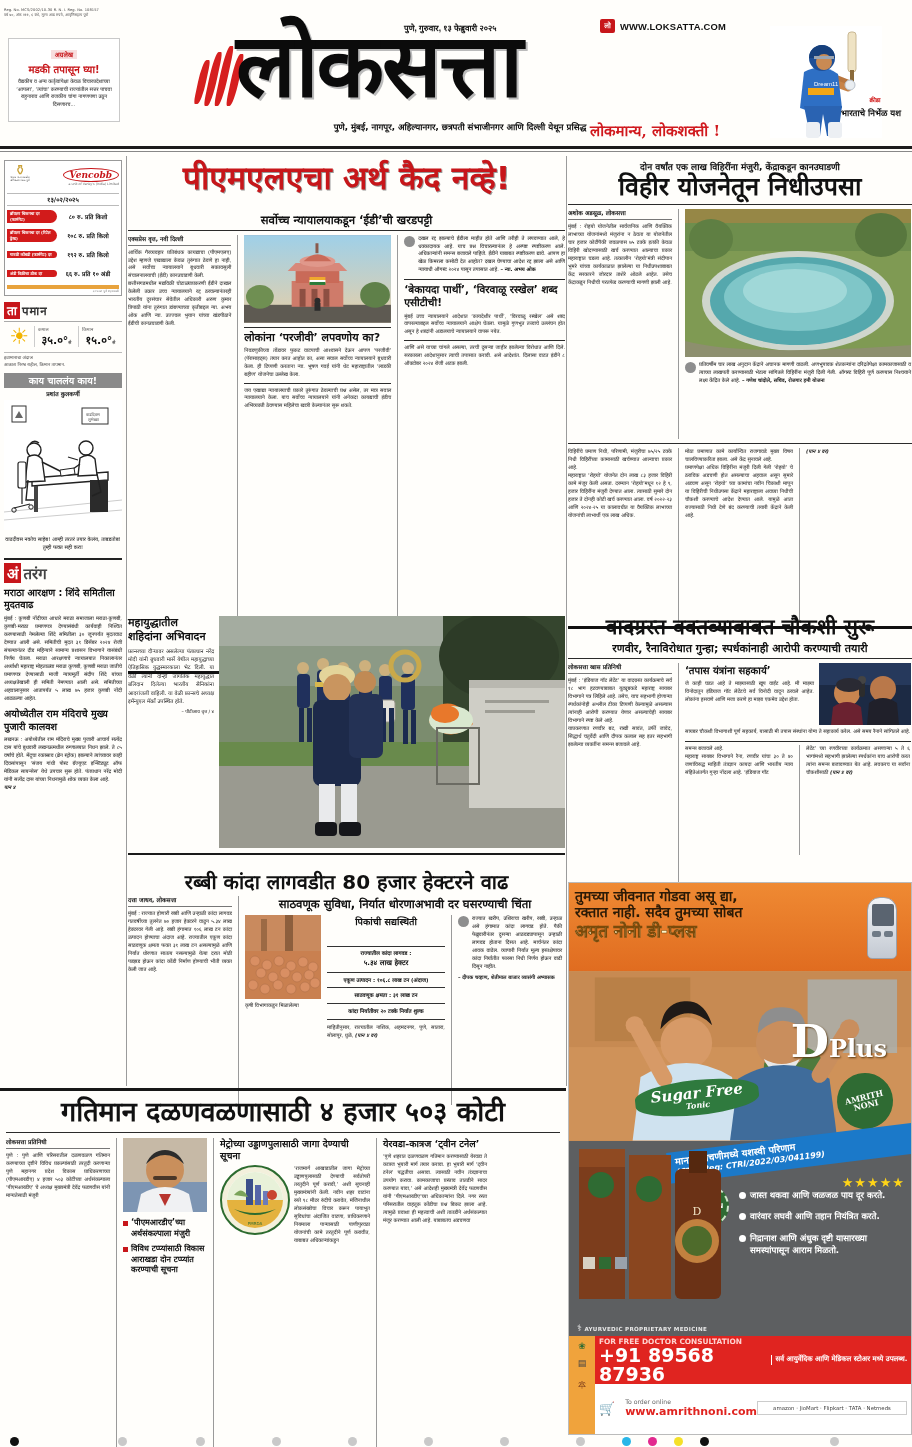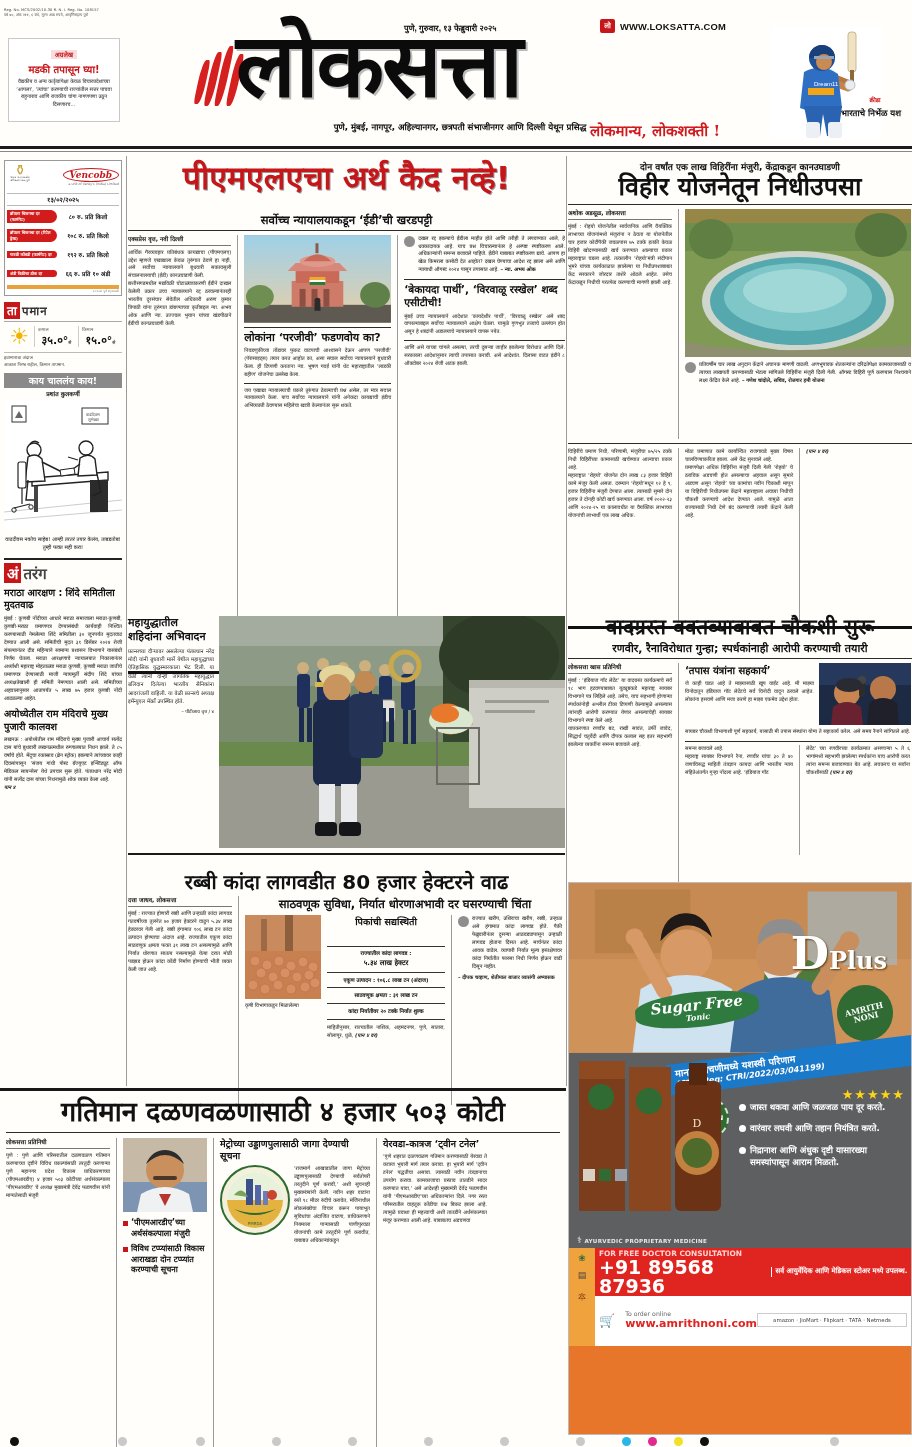--- a/index.html
+++ b/index.html
@@ -476,21 +476,21 @@
             <rect x="66" y="47" width="16" height="3" fill="#2a7b3a"></rect>
 
             <circle cx="74" cy="66" r="3" fill="#2b2b2b"></circle>
             <rect x="71" y="68" width="6" height="8" fill="#2b2b2b"></rect>
 
             <ellipse cx="16" cy="62" rx="14" ry="12" fill="#6f8f52"></ellipse>
             <ellipse cx="132" cy="60" rx="15" ry="13" fill="#5f8049"></ellipse>
           </svg>
         </div>
         <div class="hr1" style="margin:4px 0 3px;"></div>
-        <div style="font-size:11px; font-weight:bold; line-height:1.2; margin-bottom:3px;">लोकांना ‘परजीवी’ फडणवोय का?</div>
+        <div style="font-size:11px; font-weight:bold; line-height:1.2; margin-bottom:3px;">लोकांना ‘परजीवी’ लपवणोय का?</div>
         <div class="body-t">निवडणुकीच्या तोंडावर फुकट वाटपाची आश्वासने देऊन आपण ‘परजीवी’ (पॅरासाइट्स) तयार करत आहोत का, असा सवाल सर्वोच्च न्यायालयाने बुधवारी केला. ही टिप्पणी करताना न्या. भूषण गवई यांनी थेट महाराष्ट्रातील ‘लाडकी बहीण’ योजनेचा उल्लेख केला.</div>
         <div class="hr1" style="margin:4px 0 3px;"></div>
         <div class="body-t">जय एखाद्या न्यायालयाची प्रकारे तुरुंगात ठेवल्याची प्रश्न असेल, तर मात्र सवाल न्यायालयाने केला. याच सर्वोच्च न्यायालयाने यांनी अनेकदा कायद्याची इंडीच अभिव्यक्ती ठेवण्यास महिलेचा खात्री केल्यानंतर सुरू शकते.</div>
       </div>
       <div class="vr" style="height:430px;"></div>
 
       <div style="width:162px;">
         <div class="quote-box">
           <div class="q-icon"></div>
           <div>
@@ -831,20 +831,30 @@
       <div class="vr" style="height:330px;"></div>
 
       <div style="width:104px;">
         <div style="font-size:9.5px; font-weight:bold; line-height:1.25; margin-bottom:3px;">येरवडा-कात्रज ‘ट्वीन टनेल’</div>
         <div class="body-t">‘पुणे शहरात दळणवळण गतिमान करण्यासाठी येरवडा ते कात्रज भुयारी मार्ग तयार करावा. हा भुयारी मार्ग ‘ट्वीन टनेल’ पद्धतीचा असावा. त्यासाठी नवीन तंत्रज्ञानाचा उपयोग करावा. कामकाजाचा प्रस्ताव तातडीने सादर करण्यात यावा,’ असे आदेशही मुख्यमंत्री देवेंद्र फडणवीस यांनी ‘पीएमआरडीए’च्या अधिकाऱ्यांना दिले. नगर रस्ता परिसरातील वाहतूक कोंडीचा प्रश्न बिकट झाला आहे. त्यामुळे प्रवाशा ही महत्त्वाची अशी तातडीने अर्थसंकल्पात मंजूर करण्यात आली आहे. याबाबतच अडचणवा</div>
       </div>
     </div>
   </div>
 
   <div class="ad">
+    <div class="ad-top">
+      <div class="ad-l1">तुमच्या जीवनात गोडवा असू द्या,</div>
+      <div class="ad-l2">रक्तात नाही. सदैव तुमच्या सोबत</div>
+      <div class="ad-l3">अमृत नोनी डी-प्लस</div>
+      <div class="ad-meter">
+        <span class="scr"></span>
+          <span class="b1"></span>
+          <span class="b2"></span>
+      </div>
+    </div>
 
     <div class="ad-photo">
       <svg viewBox="0 0 344 170" style="display:block;width:100%;height:100%;">
         <rect width="344" height="170" fill="#cf9259"></rect>
         <rect x="0" y="0" width="344" height="76" fill="#c78a52"></rect>
         <rect x="240" y="8" width="90" height="74" fill="#9fc0d4" opacity=".6"></rect>
         <rect x="26" y="6" width="96" height="64" fill="#b98047"></rect>
 
         <ellipse cx="226" cy="96" rx="30" ry="22" fill="#4f7a3d"></ellipse>
 

